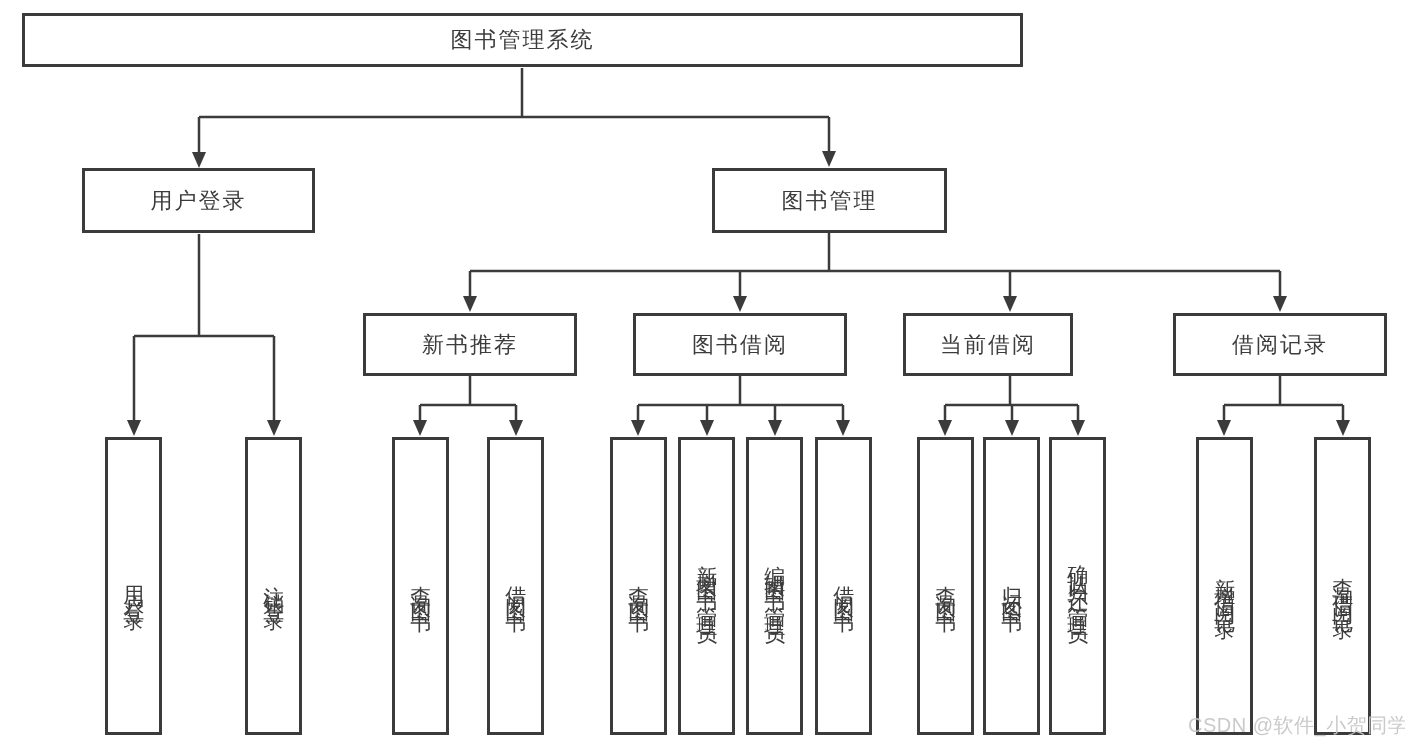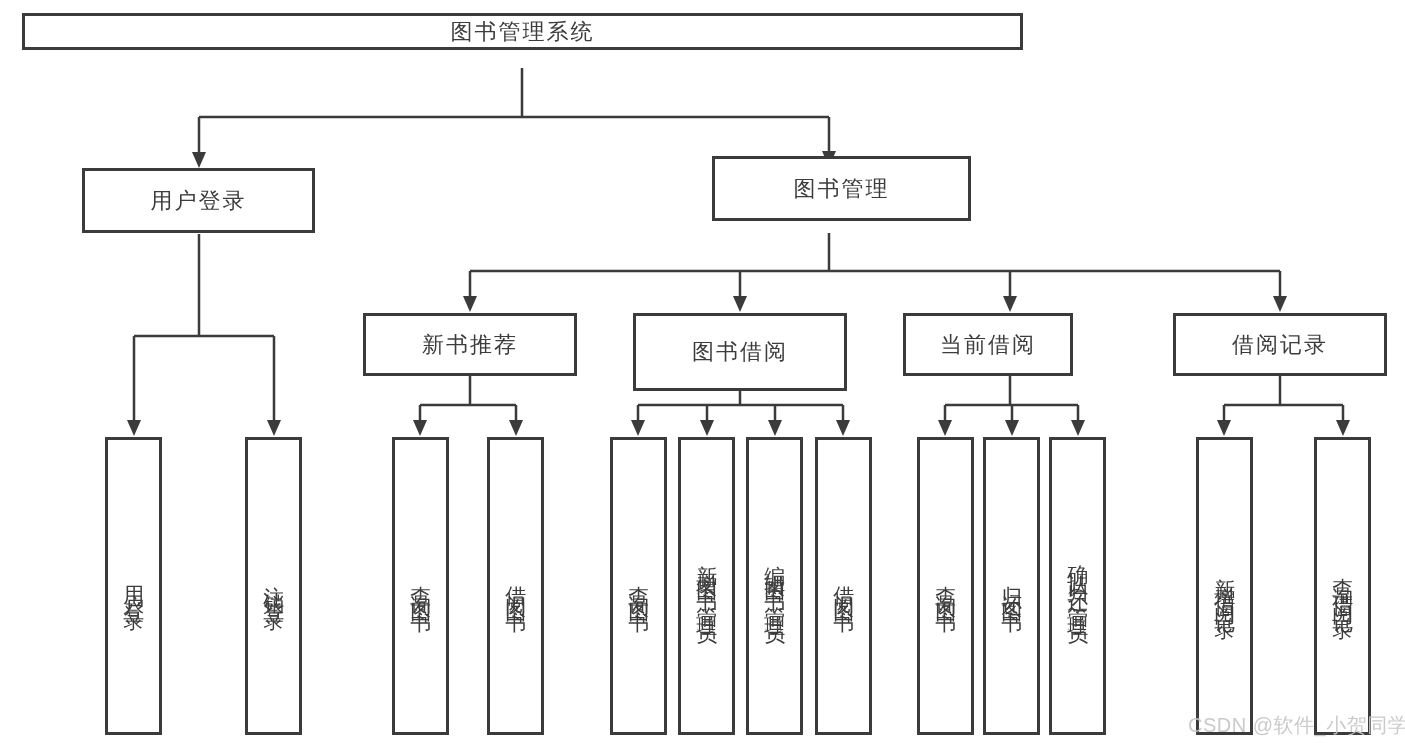--- a/index.html
+++ b/index.html
@@ -60,35 +60,35 @@
     <path d="M1010 376 V405 M945 405 H1078 M945 405 V421 M1012 405 V421 M1078 405 V421"></path>
     <polygon points="938,420 952,420 945,436"></polygon>
     <polygon points="1005,420 1019,420 1012,436"></polygon>
     <polygon points="1071,420 1085,420 1078,436"></polygon>
 
     <path d="M1280 376 V405 M1224 405 H1343 M1224 405 V421 M1343 405 V421"></path>
     <polygon points="1217,420 1231,420 1224,436"></polygon>
     <polygon points="1336,420 1350,420 1343,436"></polygon>
   </svg>
 
-  <div class="node node-h" style="left:22px; top:13px; width:1001px; height:37px;">
+  <div class="node node-h" style="left:22px; top:13px; width:1001px; height:54px;">
     <span>图书管理系统</span>
   </div>
 
   <div class="node node-h" style="left:82px; top:168px; width:233px; height:65px;">
     <span>用户登录</span>
   </div>
-  <div class="node node-h" style="left:712px; top:156px; width:259px; height:65px;">
+  <div class="node node-h" style="left:712px; top:168px; width:235px; height:65px;">
     <span>图书管理</span>
   </div>
 
   <div class="node node-h" style="left:363px; top:313px; width:214px; height:63px;">
     <span>新书推荐</span>
   </div>
-  <div class="node node-h" style="left:633px; top:313px; width:214px; height:78px;">
+  <div class="node node-h" style="left:633px; top:313px; width:214px; height:63px;">
     <span>图书借阅</span>
   </div>
   <div class="node node-h" style="left:903px; top:313px; width:170px; height:63px;">
     <span>当前借阅</span>
   </div>
   <div class="node node-h" style="left:1173px; top:313px; width:214px; height:63px;">
     <span>借阅记录</span>
   </div>
 
   <div class="node node-v" style="left:105px; top:437px; width:57px; height:298px;">

